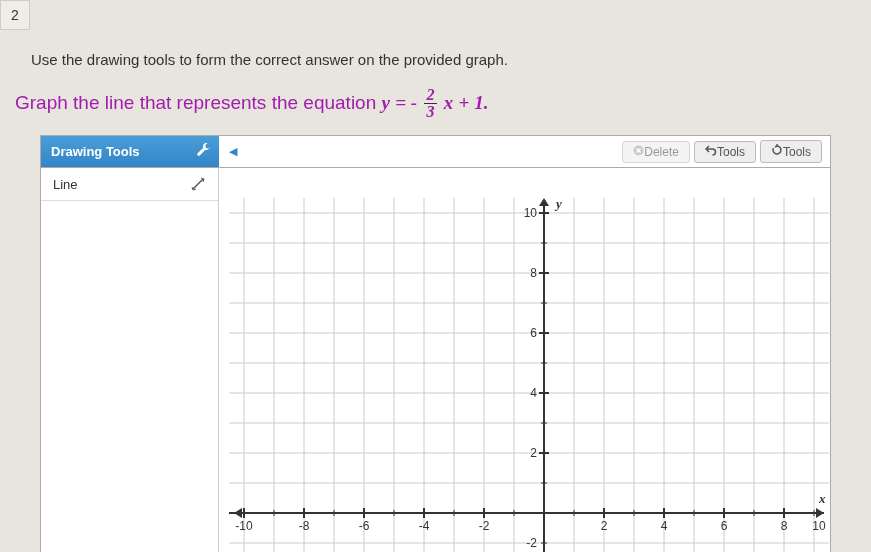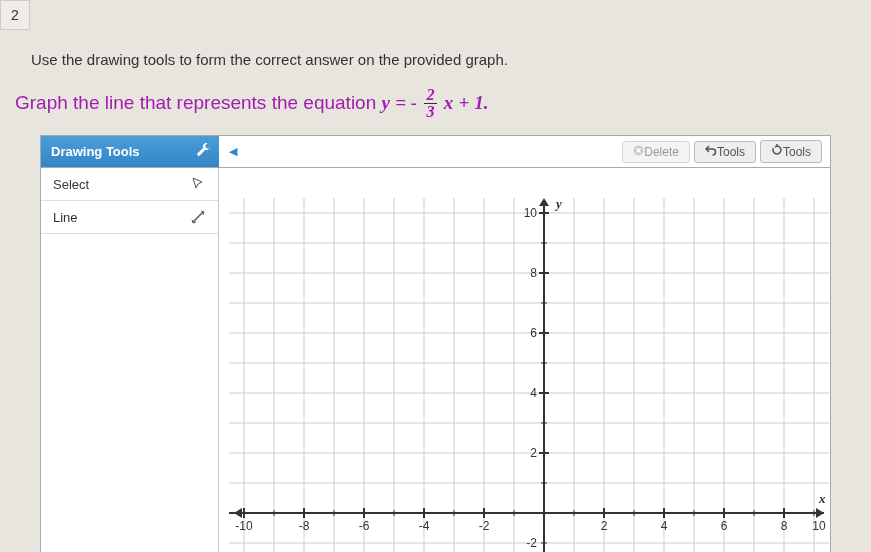--- a/index.html
+++ b/index.html
@@ -195,28 +195,20 @@
               <path d="M6 2a4 4 0 1 1-3.5 2M6 2V0M6 2l-2 1" fill="none" stroke="#555" stroke-width="1.5"></path>
             </svg>
         </span>
         <span>Tools</span>
       </div>
     </div>
   </div>
 
   <div class="content-area">
     <div class="tool-list">
-      <div class="tool-item">
-        <span>Select</span>
-        <span class="tool-icon">
-          <svg width="14" height="14" viewBox="0 0 14 14">
-              <path d="M2 1l3 10 2-4 4-2z" fill="none" stroke="#555" stroke-width="1"></path>
-            </svg>
-        </span>
-      </div>
       <div class="tool-item">
         <span>Line</span>
         <span class="tool-icon">
           <svg width="14" height="14" viewBox="0 0 14 14">
               <line x1="2" y1="12" x2="12" y2="2" stroke="#555" stroke-width="1.5"></line>
               <path d="M10 1l3 1-1 3" fill="none" stroke="#555"></path>
               <path d="M1 10l1 3 3-1" fill="none" stroke="#555"></path>
             </svg>
         </span>
       </div>

